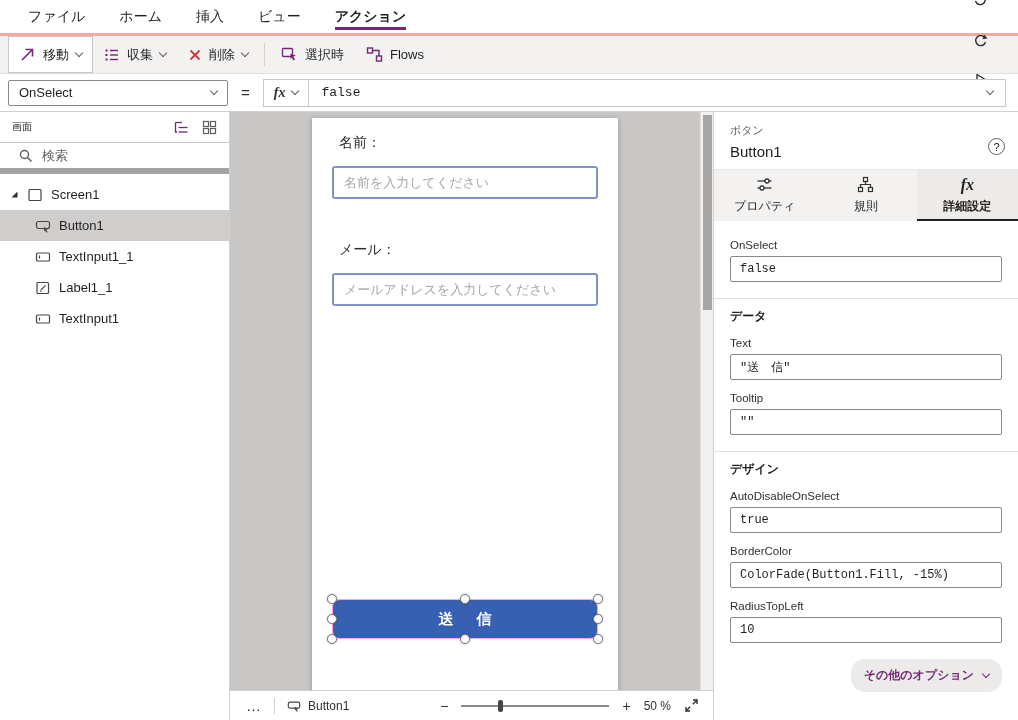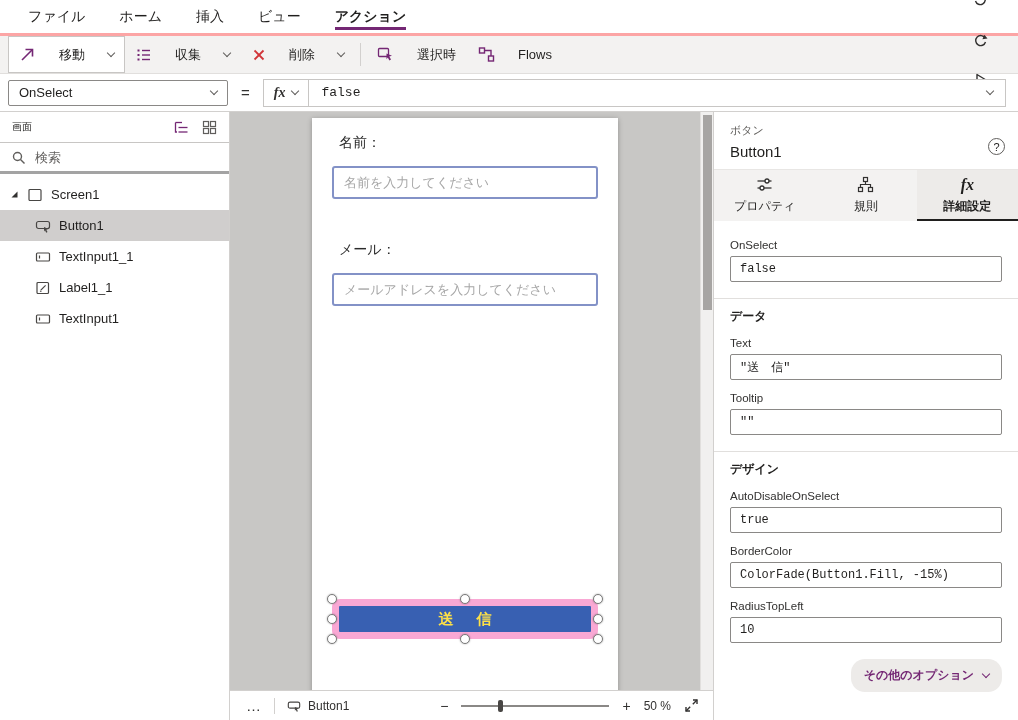--- a/index.html
+++ b/index.html
@@ -13,21 +13,21 @@
   .menu-item.active { font-weight:700; }
   .menu-item.active::after { content:""; position:absolute; left:0; right:0; bottom:3px; height:3px; background:#742774; }
   .menubar-right { margin-left:auto; display:flex; align-items:center; gap:24px;flex-direction:column; }
   .icon-btn { display:flex; align-items:center; justify-content:center; cursor:pointer; }
   .icon-btn svg { display:block; }
   .help-text { font-size:15px; color:#323130; }
   .vdiv { width:1px; height:18px; background:#d2d0ce; }
 
   
   .ribbon { height:38px; background:#f3f2f1; border-bottom:1px solid #e1dfdd; display:flex; align-items:stretch; padding-left:8px; }
-  .ribbon-item { display:flex; align-items:center; gap:23px; padding:0 11px; font-size:13px; cursor:pointer; white-space:nowrap; }
+  .ribbon-item { display:flex; align-items:center; gap:7px; padding:0 11px; font-size:13px; cursor:pointer; white-space:nowrap; }
   .ribbon-item.pressed { background:#fff; box-shadow:inset 0 0 0 1px #c8c6c4; }
   .ribbon-divider { width:1px; background:#d2d0ce; margin:7px 5px; }
   .chev { display:inline-block; width:6px; height:6px; border-right:1.2px solid #605e5c; border-bottom:1.2px solid #605e5c; transform:rotate(45deg); margin-top:-3px; flex:none; }
   .chev.purple { border-color:#742774; border-width:1.6px; }
 
   
   .formulabar { height:38px; display:flex; align-items:center; background:#fff; border-bottom:1px solid #d2d0ce; padding:0 12px 0 8px; }
   .prop-select { width:220px; height:26px; border:1px solid #8a8886; border-radius:2px; display:flex; align-items:center; padding:0 10px; font-size:13px; cursor:pointer; background:#fff; }
   .prop-select .chev { margin-left:auto; }
   .equals { margin:0 13px; font-size:15px; color:#323130; }
@@ -35,40 +35,40 @@
   .fx-select { height:100%; display:flex; align-items:center; gap:7px; padding:0 10px; border-right:1px solid #c8c6c4; cursor:pointer; }
   .fx-text { font-family:"Liberation Serif","DejaVu Serif",serif; font-style:italic; font-weight:700; font-size:14px; color:#323130; }
   .formula-text { flex:1; font-family:"Liberation Mono","DejaVu Sans Mono",monospace; font-size:13px; padding-left:12px; }
   .formula-box > .chev { margin-right:12px; }
 
   
   .left-panel { position:absolute; left:0; top:112px; bottom:0; width:230px; background:#fff; border-right:1px solid #d2d0ce; }
   .panel-header { height:30px; display:flex; align-items:center; padding:0 12px; }
   .panel-title { font-size:10px; }
   .panel-header-icons { margin-left:auto; display:flex; gap:13px; align-items:center; }
-  .searchbox { height:32px; border-top:1px solid #c8c6c4; border-bottom:3px solid #a3a3a3; display:flex; align-items:center; gap:9px; padding:0 11px; }
+  .searchbox { height:32px; border-top:1px solid #c8c6c4; border-bottom:6px solid #a3a3a3; display:flex; align-items:center; gap:9px; padding:0 18px; }
   .searchbox input { border:none; outline:none; flex:1; font-size:13px; font-family:inherit; color:#323130; }
   .searchbox input::placeholder { color:#605e5c; }
   .tree { padding-top:5px; }
   .tree-row { height:31px; display:flex; align-items:center; gap:8px; padding-left:10px; font-size:13px; cursor:pointer; }
   .tree-row.child { padding-left:35px; }
   .tree-row.selected { background:#d0cecd; }
   .expander { width:9px; display:flex; }
   .t-icon { display:flex; }
 
   
   .canvas-area { position:absolute; left:230px; top:112px; right:305px; bottom:30px; background:#c8c7c5; }
   .v-scrollbar { position:absolute; right:0; top:0; bottom:0; width:13px; background:#f1f0ef; border-left:1px solid #e1dfdd; }
   .v-thumb { position:absolute; top:3px; left:2px; width:9px; height:195px; background:#a7a5a3; cursor:grab; }
   .canvas { position:absolute; left:82px; top:6px; width:306px; height:628px; background:#fff; box-shadow:0 1px 5px rgba(0,0,0,.28); }
   .cv-label { position:absolute; left:27px; font-size:14px; color:#2b2b2b; }
   .cv-input { position:absolute; left:20px; width:266px; height:33px; border:2px solid #8392c7; border-radius:3px; background:#fff; font-size:13px; font-family:inherit; padding:0 10px; color:#201f1e; outline:none; }
   .cv-input::placeholder { color:#a6a6a6; }
   .btn-wrap { position:absolute; left:20px; top:481px; width:266px; height:40px; }
-  .submit-btn { width:100%; height:100%; background:#3860b2; border:7px solid #f9a8d4; border-radius:8px; color:#fde047; font-size:15px; font-weight:700; letter-spacing:4px; text-indent:4px; display:flex; align-items:center; justify-content:center; cursor:pointer; }
+  .submit-btn { width:100%; height:100%; background:#3860b2; border:1px solid #f9a8d4; border-radius:8px; color:#ffffff; font-size:15px; font-weight:700; letter-spacing:4px; text-indent:4px; display:flex; align-items:center; justify-content:center; cursor:pointer; }
   .handle { position:absolute; width:10px; height:10px; border-radius:50%; background:#fff; border:1px solid #7a7a7a; box-shadow:0 0 2px rgba(0,0,0,.35); }
   .h-nw{left:-5px;top:-5px}.h-n{left:calc(50% - 5px);top:-5px}.h-ne{right:-5px;top:-5px}
   .h-w{left:-5px;top:calc(50% - 5px)}.h-e{right:-5px;top:calc(50% - 5px)}
   .h-sw{left:-5px;bottom:-5px}.h-s{left:calc(50% - 5px);bottom:-5px}.h-se{right:-5px;bottom:-5px}
 
   
   .statusbar { position:absolute; left:230px; right:305px; bottom:0; height:30px; background:#fff; border-top:1px solid #d2d0ce; display:flex; align-items:center; padding:0 14px 0 16px; font-size:12px; color:#323130; }
   .sb-ellipsis { font-size:15px; letter-spacing:1px; cursor:pointer; }
   .sb-div { width:1px; height:16px; background:#d2d0ce; margin:0 12px; }
   .sb-ctl { display:flex; align-items:center; gap:7px; cursor:pointer; }

